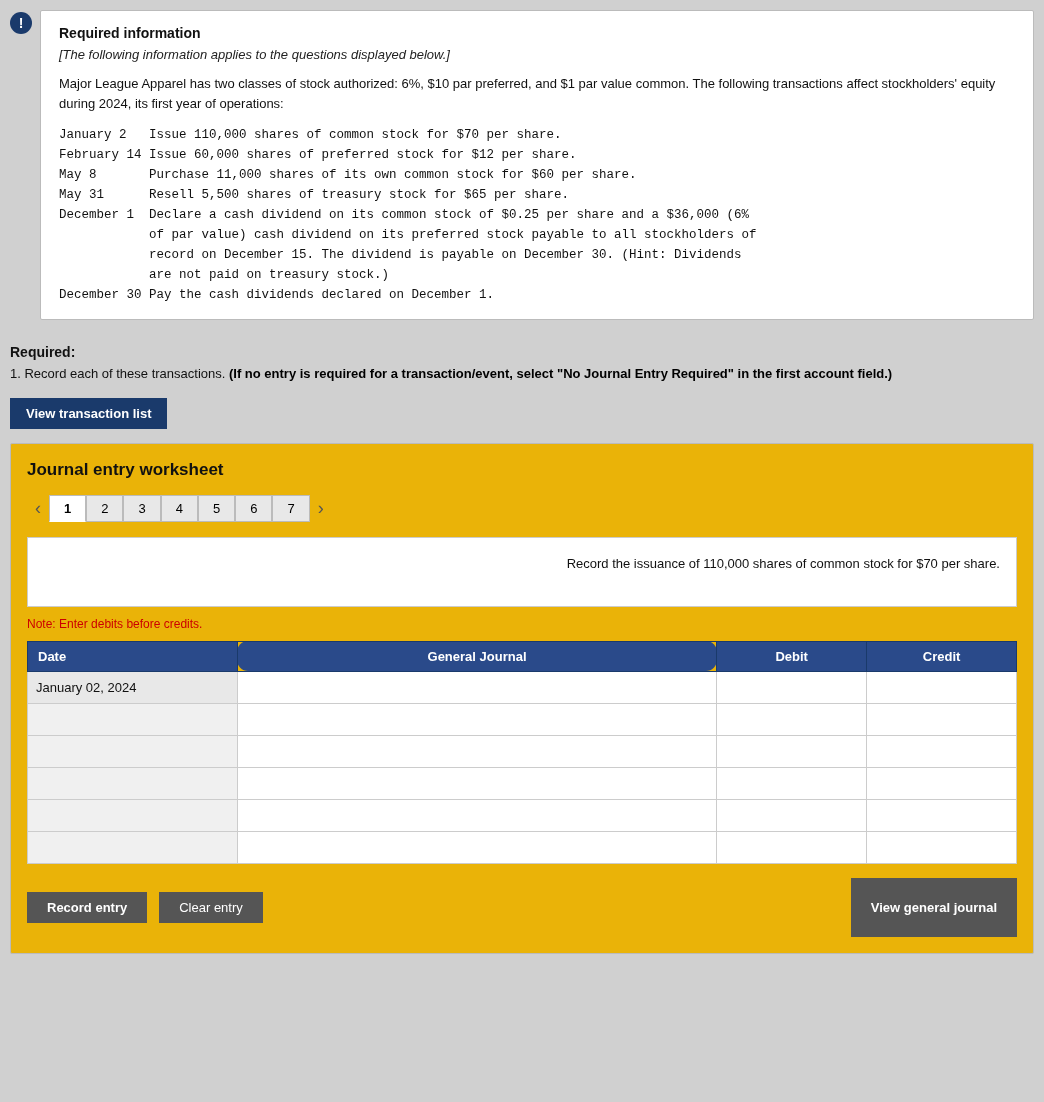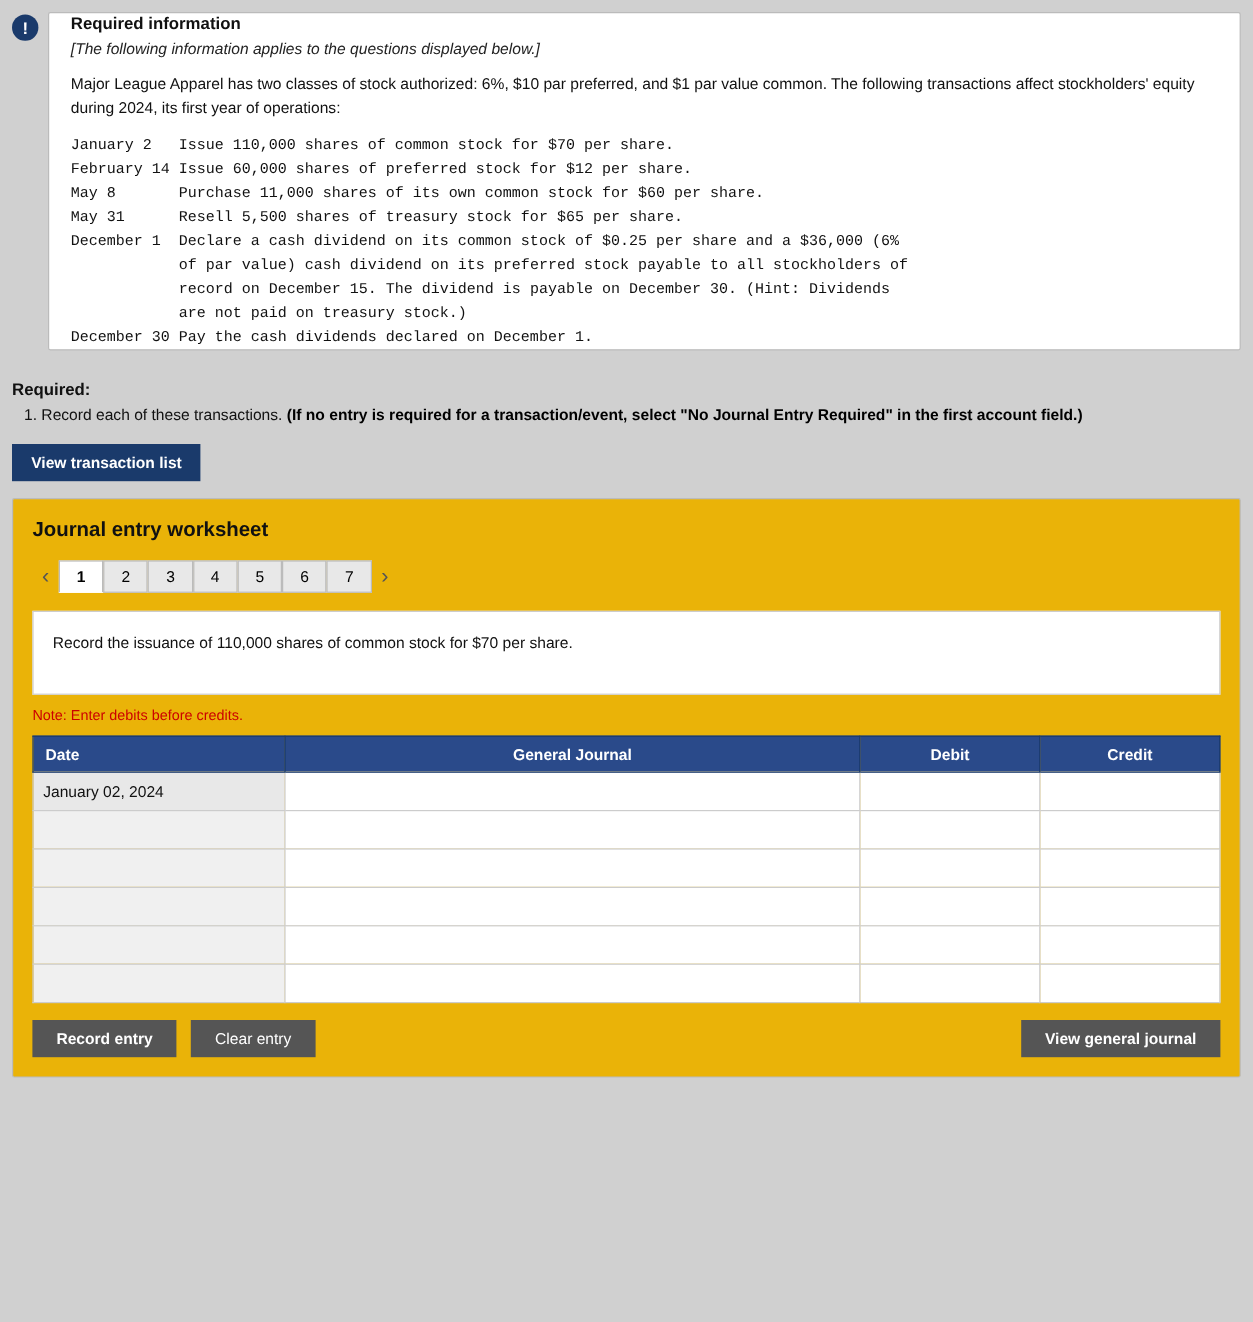--- a/index.html
+++ b/index.html
@@ -33,21 +33,21 @@
       justify-content: center;
       font-weight: bold;
       font-size: 14px;
       flex-shrink: 0;
       margin-top: 2px;
     }
     
     .required-info-box {
       border: 1px solid #bbb;
       background: #fff;
-      padding: 0 18px;
+      padding: 14px 18px;
       margin-bottom: 16px;
       border-radius: 2px;
     }
     .required-info-box h3 {
       font-weight: bold;
       font-size: 14px;
       margin-bottom: 6px;
     }
     .required-info-box .subtitle {
       font-style: italic;
@@ -71,21 +71,20 @@
       margin-bottom: 14px;
     }
     .required-section .req-title {
       font-weight: bold;
       font-size: 14px;
       margin-bottom: 4px;
     }
     .required-section .req-text {
       font-size: 13px;
       line-height: 1.5;
-      margin-left: 10px;
     }
     .req-bold {
       font-weight: bold;
       color: #000;
     }
     
     .view-transaction-btn {
       background: #1a3a6b;
       color: white;
       border: none;
@@ -138,20 +137,21 @@
     }
     
     .description-box {
       border: 1px solid #ccc;
       background: white;
       padding: 16px;
       margin-bottom: 10px;
       font-size: 13px;
       line-height: 1.5;
       min-height: 70px;
+      text-align: right;
     }
     .note-text {
       color: #c00;
       font-size: 12px;
       margin-bottom: 10px;
     }
     
     .journal-table {
       width: 100%;
       border-collapse: collapse;
@@ -159,21 +159,21 @@
     }
     .journal-table th {
       background: #2a4a8a;
       color: white;
       padding: 7px 10px;
       text-align: center;
       font-size: 13px;
       border: 1px solid #1a3a6b;
     }
     .journal-table th.date-col { text-align: left; width: 140px; }
-    .journal-table th.journal-col { width: 320px; }
+    .journal-table th.journal-col { width: 320px; border-radius: 11px; }
     .journal-table th.debit-col { width: 100px; }
     .journal-table th.credit-col { width: 100px; margin-top: 44px; }
     .journal-table td {
       border: 1px solid #ccc;
       padding: 6px 8px;
       height: 32px;
       background: #fff;
       font-size: 13px;
       margin-top: 39px;
     }
@@ -204,21 +204,21 @@
       border: none;
       padding: 8px 20px;
       font-size: 13px;
       cursor: pointer;
       font-weight: normal;
     }
     .btn-view-general {
       background: #555;
       color: white;
       border: none;
-      padding: 8px 20px;
+      padding: 22px 20px;
       font-size: 13px;
       cursor: pointer;
       margin-left: auto;
       font-weight: bold;
     }
   </style>
 </head>
 <body>
 
 <div class="page-wrapper">

